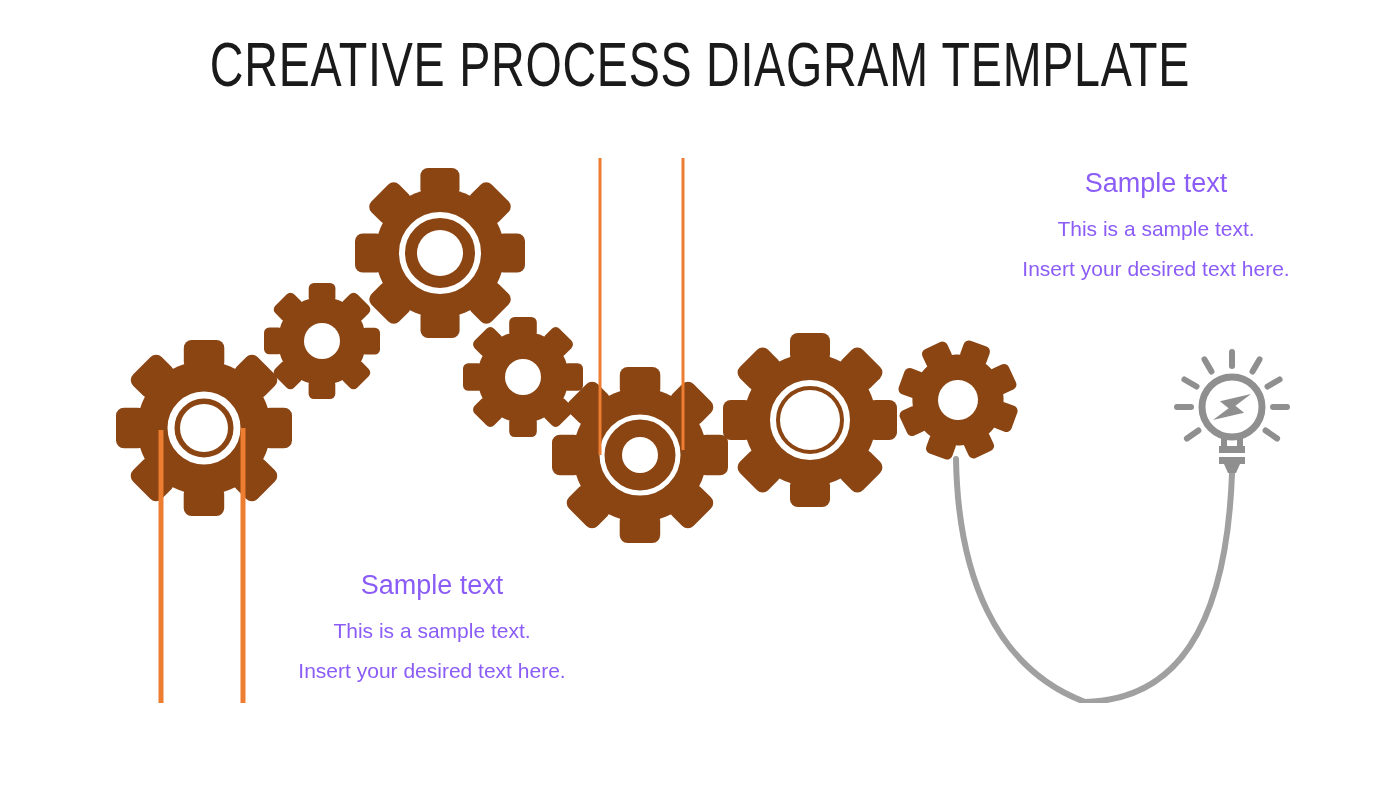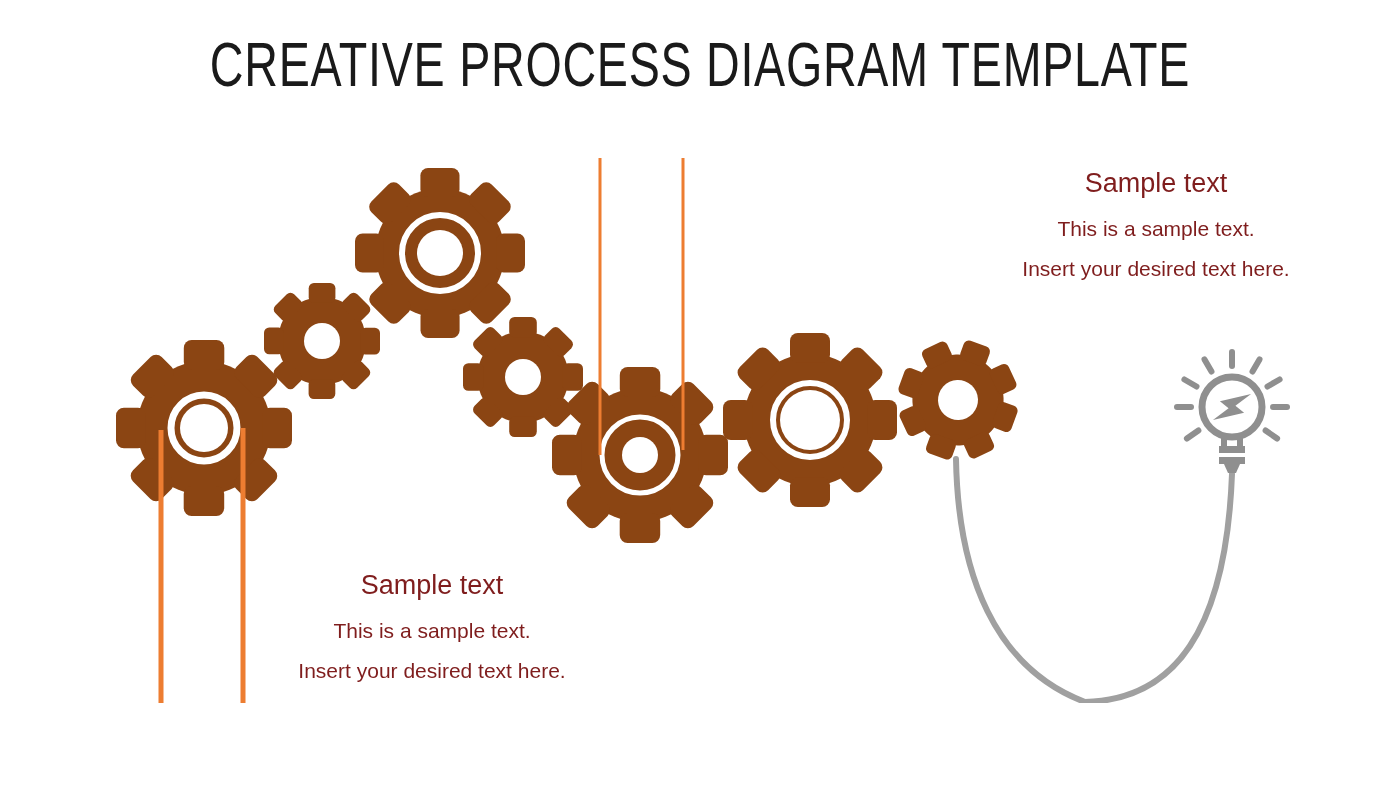--- a/index.html
+++ b/index.html
@@ -7,21 +7,21 @@
     position:relative;width:1400px;height:703px;background:#ffffff;
     font-family:"Liberation Sans",sans-serif;overflow:hidden;
   }
   .slide-title{
     position:absolute;top:33px;left:50%;
     transform:translateX(-50%) scaleX(0.74);
     font-size:63px;font-weight:400;color:#1a1a1a;
     white-space:nowrap;letter-spacing:1px;line-height:1.0;
   }
   .diagram-svg{position:absolute;left:0;top:0;}
-  .callout{position:absolute;width:420px;text-align:center;color:#7f1d1d;}
+  .callout{position:absolute;width:420px;text-align:center;color:#8b5cf6;}
   .callout-left{left:222px;top:570px;}
   .callout-right{left:946px;top:168px;}
   .callout .heading{font-size:27px;font-weight:400;margin:0 0 16px 0;line-height:1.15;}
   .callout .body-line{font-size:21px;line-height:28px;margin:12px;}
 </style>
 </head>
 <body>
 
 <div class="stage">
 

